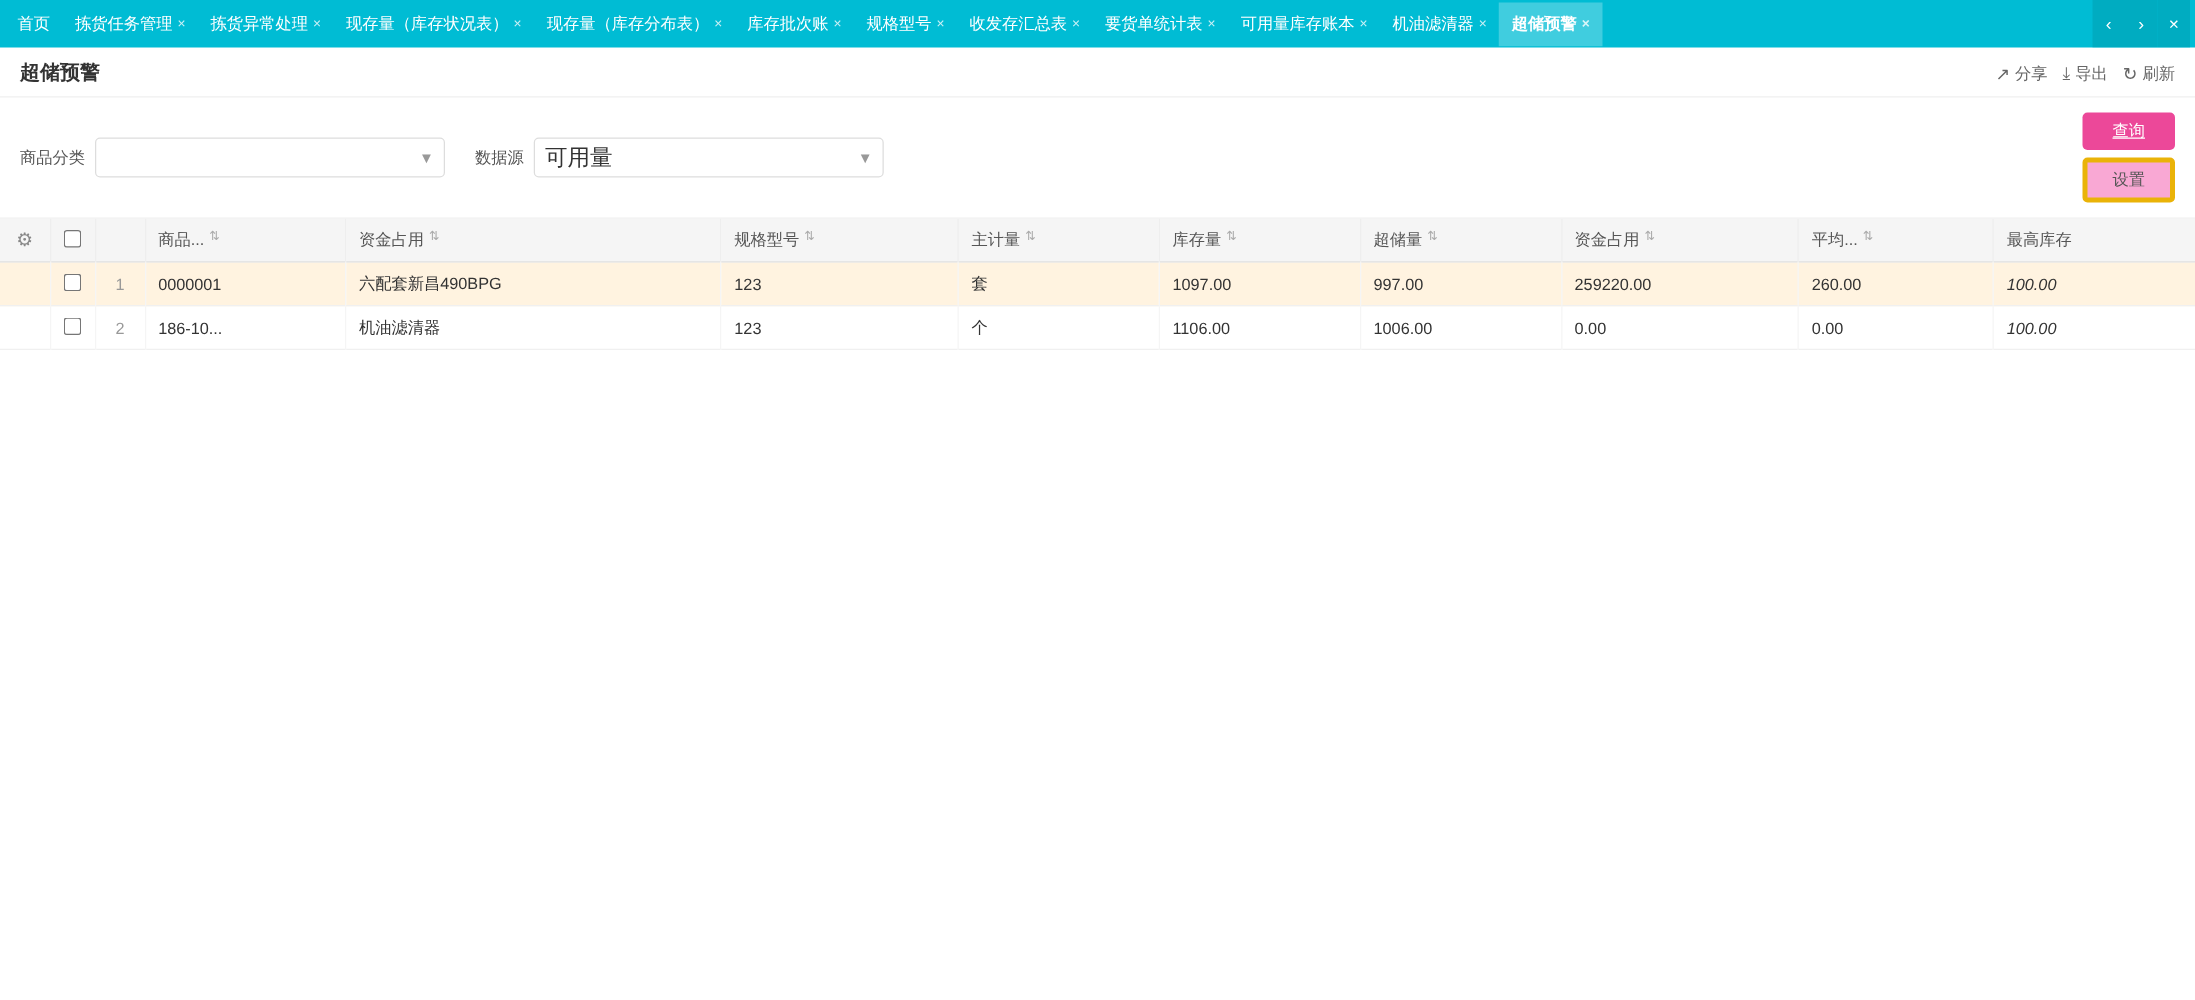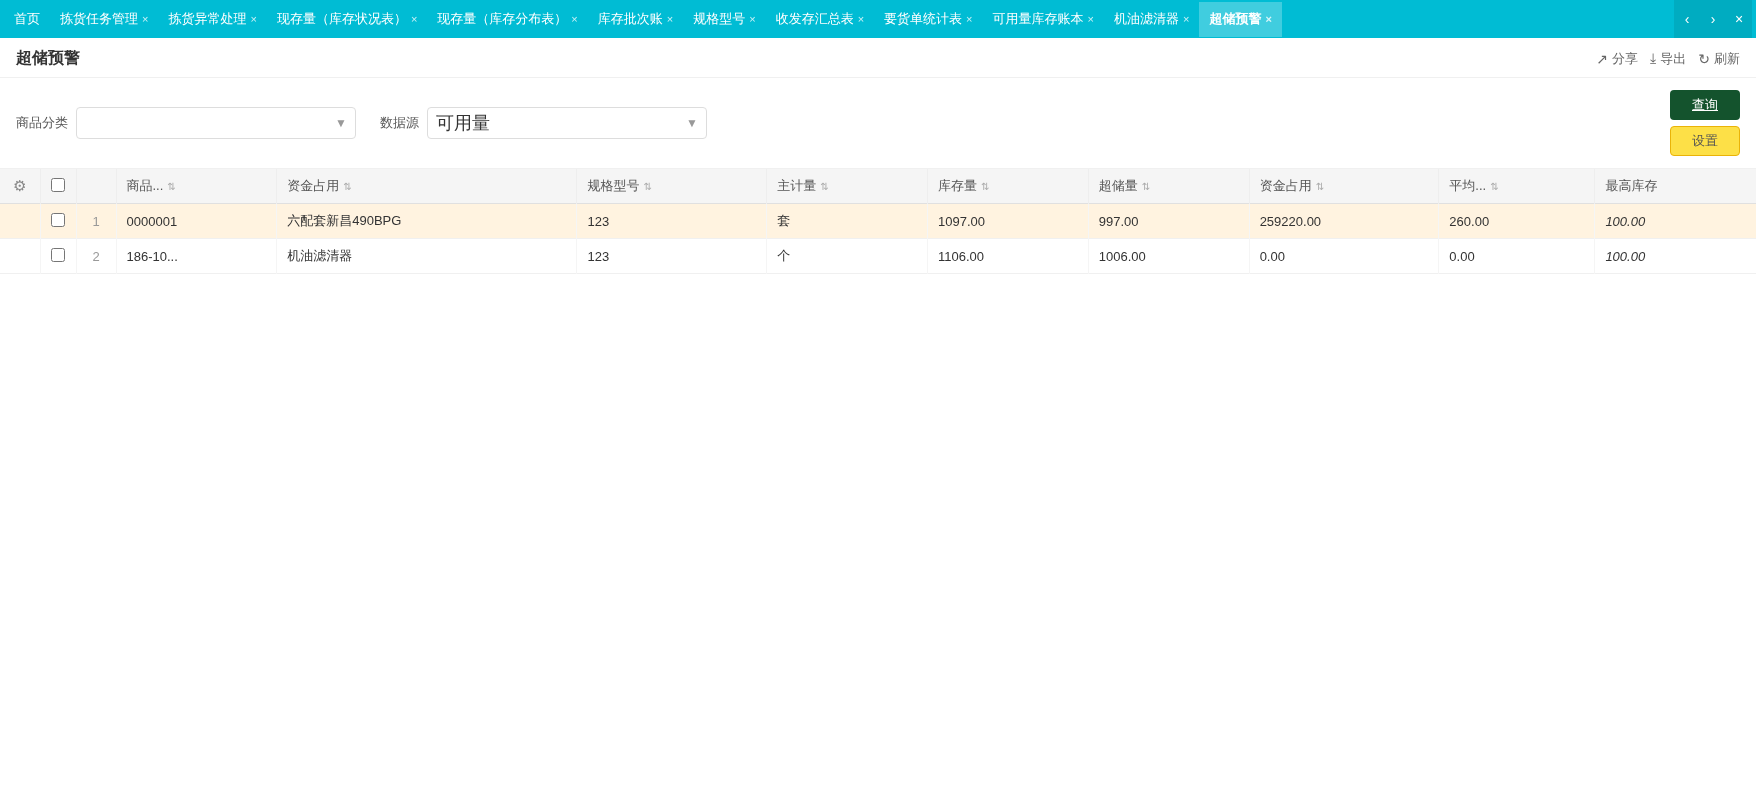--- a/index.html
+++ b/index.html
@@ -116,34 +116,34 @@
     .filter-select-value { color: #333; font-size: 18px; }
 
     
     .filter-right-buttons {
       margin-left: auto;
       display: flex;
       flex-direction: column;
       gap: 6px;
     }
     .btn-query {
-      background: #14532d;
+      background: #ec4899;
       color: #fff;
       border: none;
       border-radius: 4px;
       padding: 6px 4px;
       font-size: 13px;
       cursor: pointer;
       min-width: 70px;
       text-decoration: underline;
     }
     .btn-settings {
-      background: #fde047;
+      background: #f9a8d4;
       color: #555;
-      border: 1px solid #eab308;
+      border: 4px solid #eab308;
       border-radius: 4px;
       padding: 5px 20px;
       font-size: 13px;
       cursor: pointer;
       min-width: 70px;
       font-family: Liberation Serif, serif;
     }
 
     
     .table-container {
@@ -164,21 +164,20 @@
       text-align: left;
       color: #555;
       font-weight: normal;
       border-right: 1px solid #eee;
       white-space: nowrap;
       user-select: none;
     }
     thead th:last-child { border-right: none; }
     thead th .th-inner {
       display: flex;
-      align-items: center;
       gap: 4px;
     }
     .sort-icon { color: #aaa; font-size: 10px; }
     tbody tr {
       border-bottom: 1px solid #f0f0f0;
     }
     tbody tr.highlight-row { background: #fff3e0; }
     tbody td {
       padding: 8px 10px;
       color: #333;

